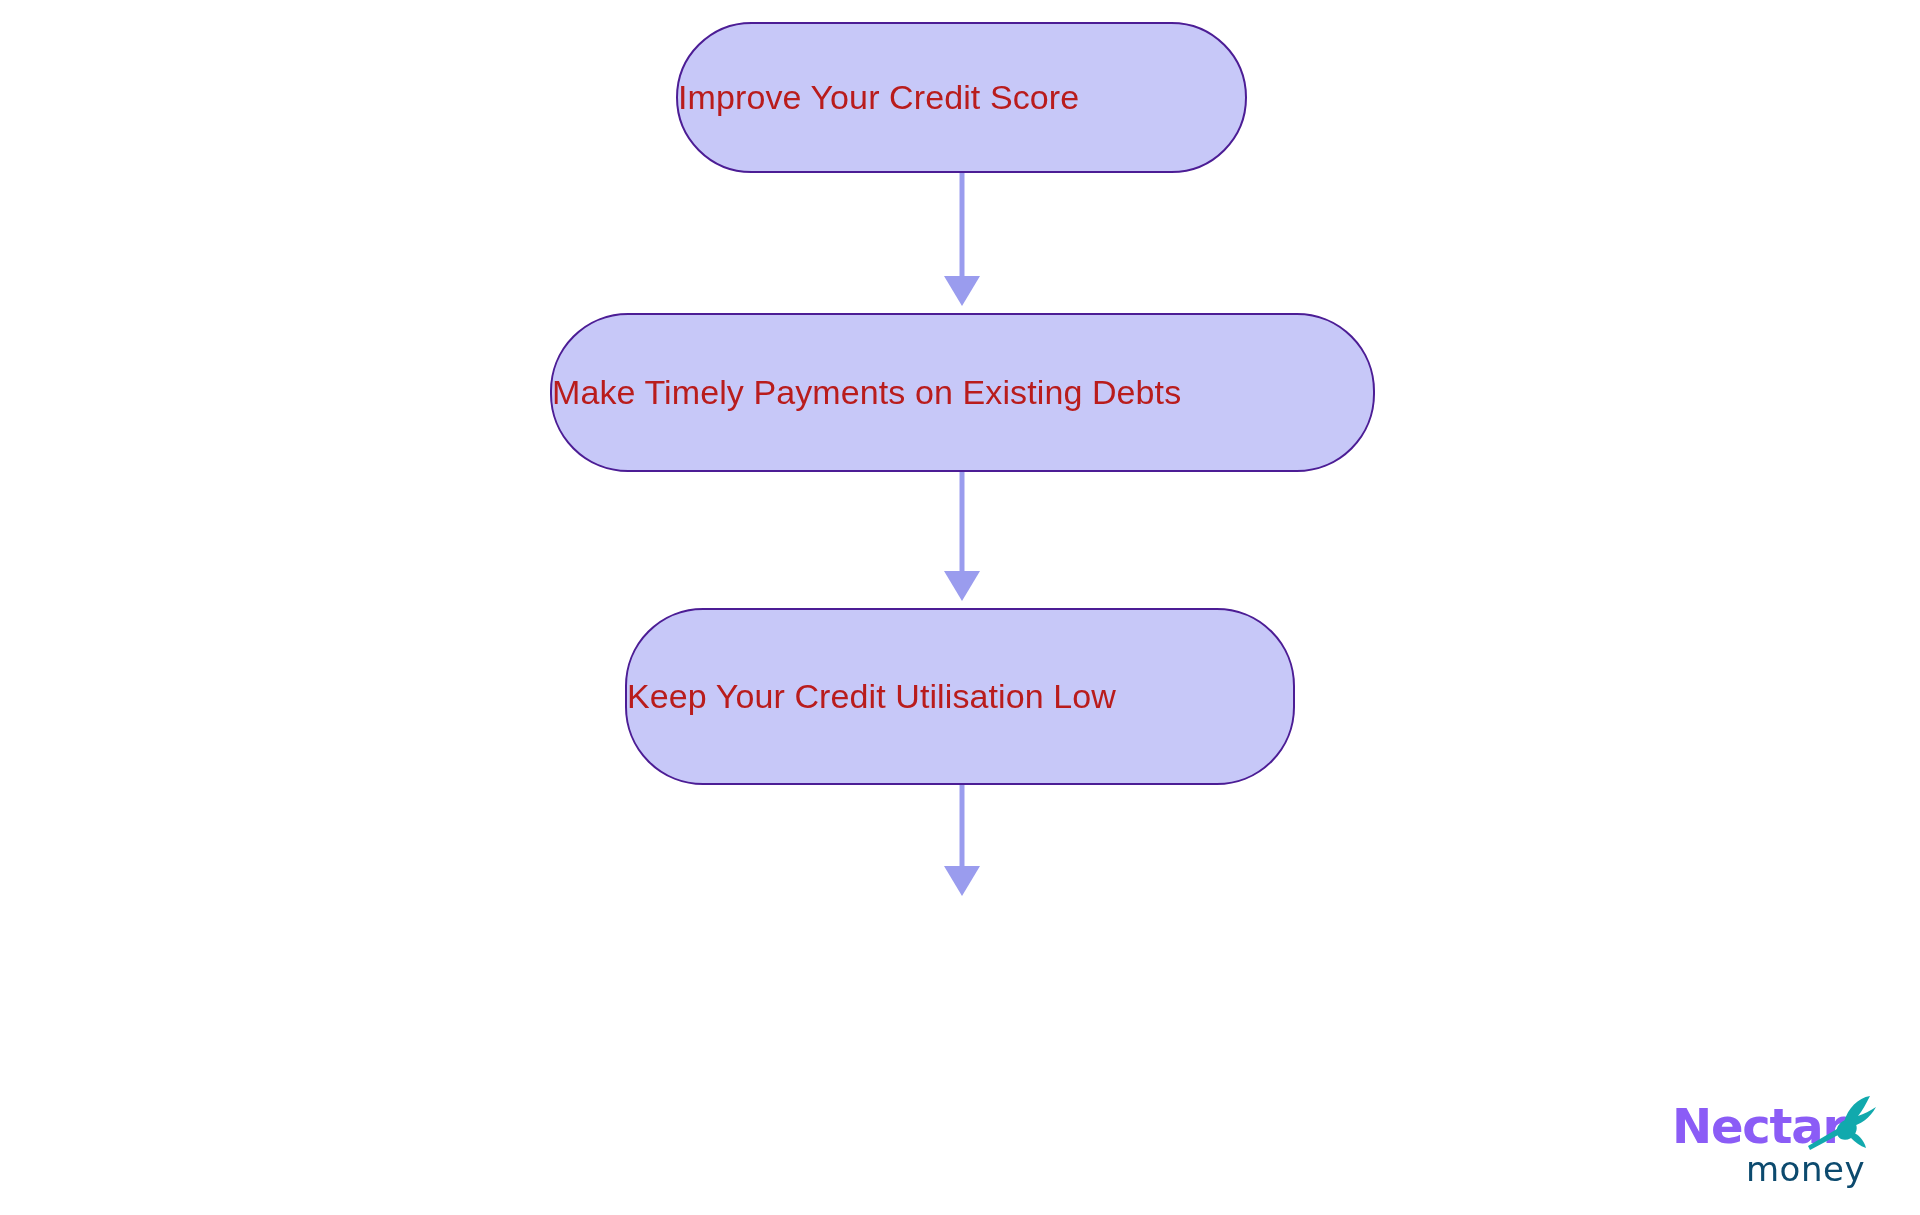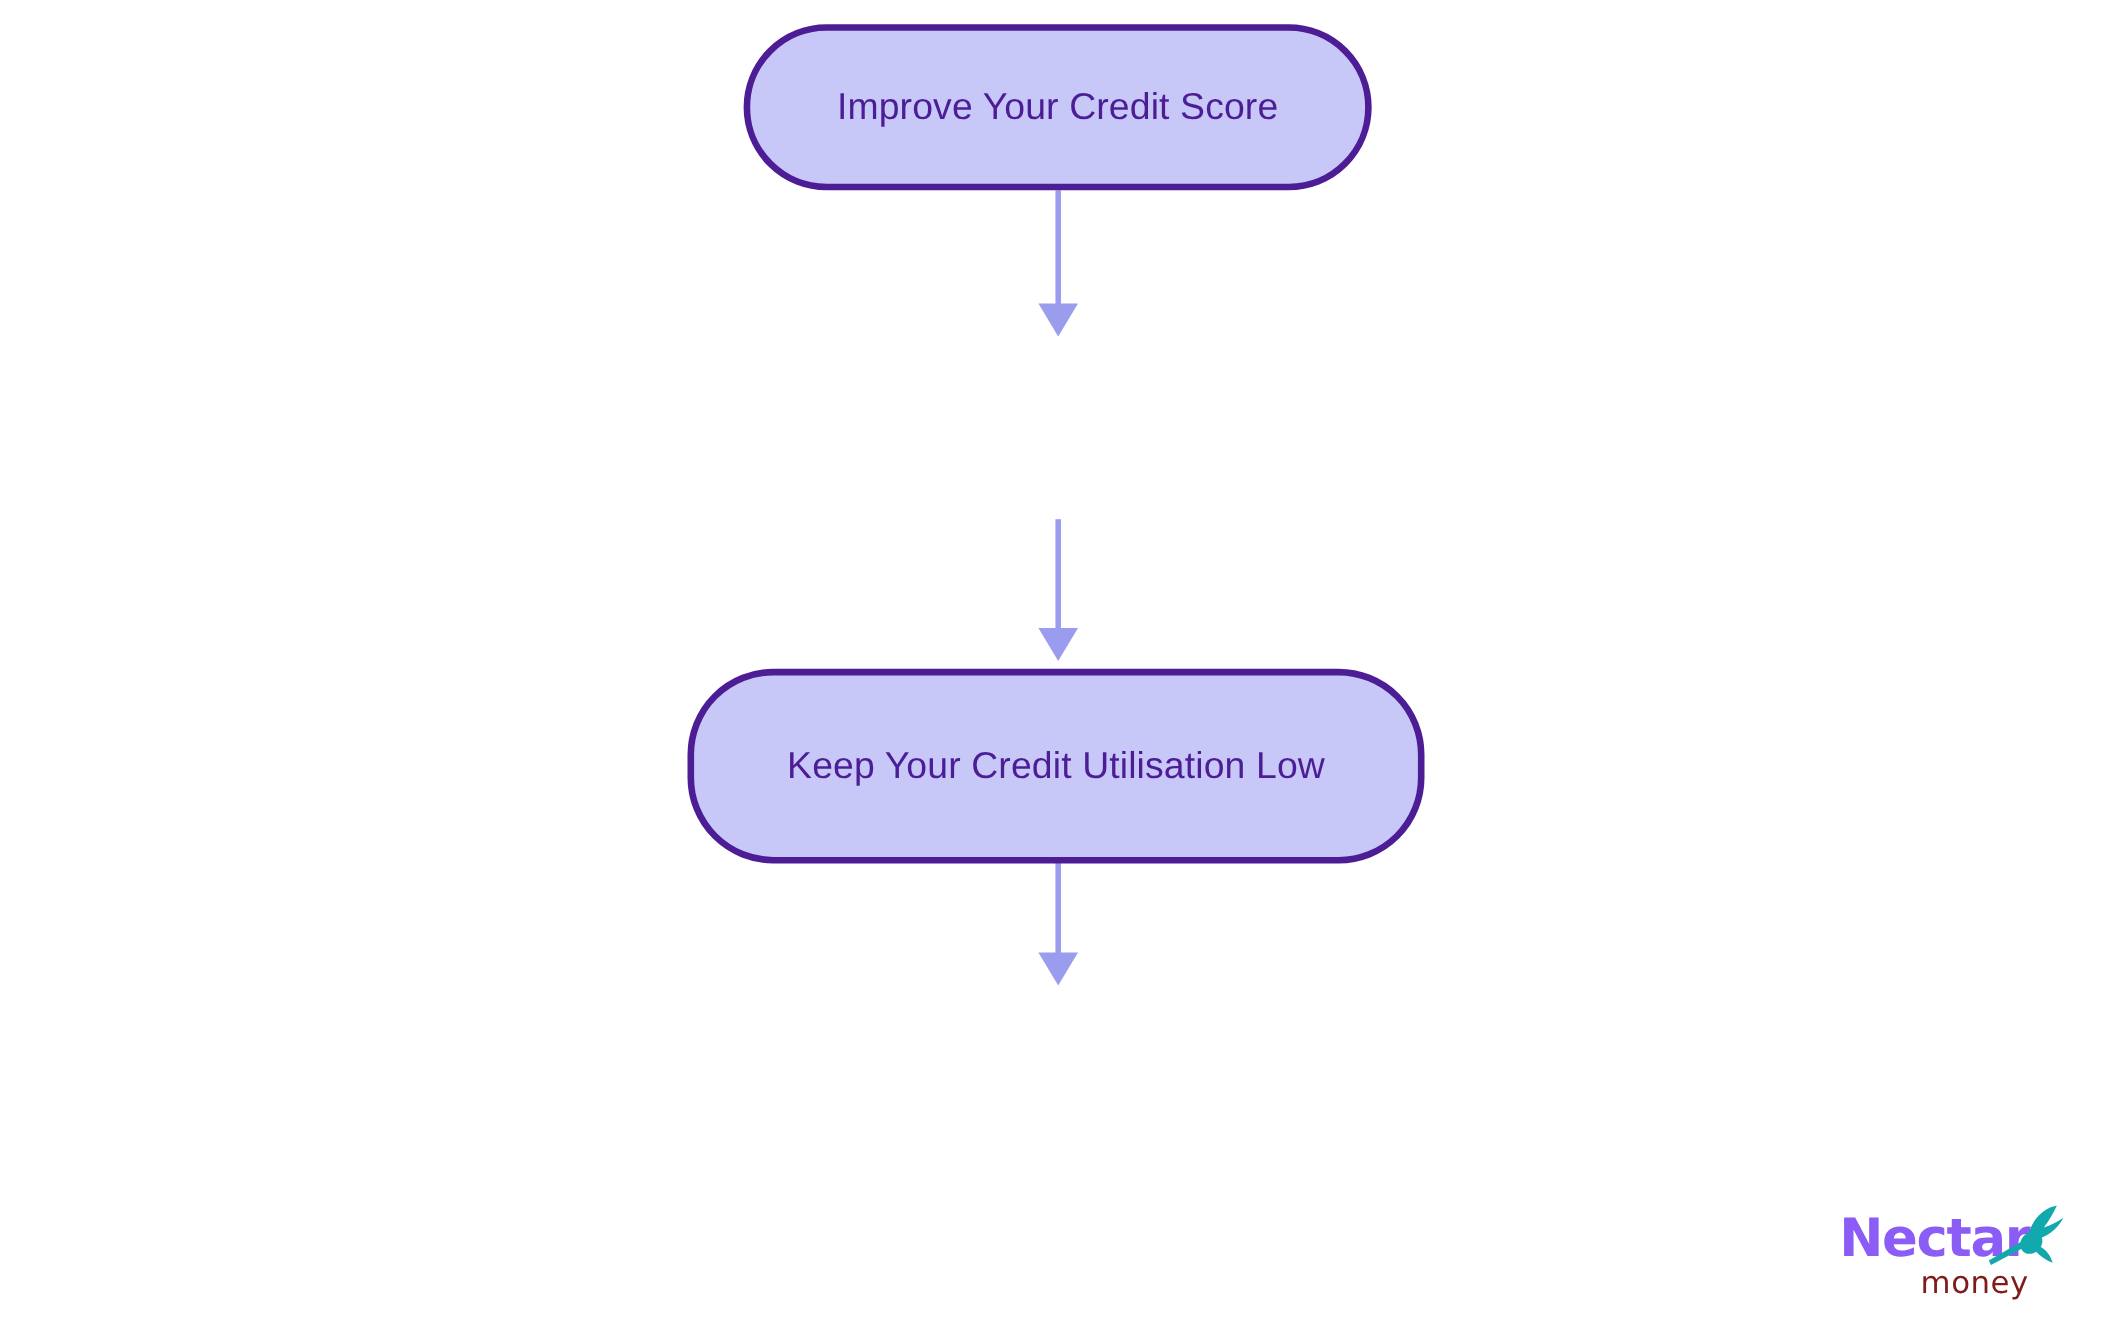--- a/index.html
+++ b/index.html
@@ -20,27 +20,26 @@
     inset: 0;
     width: 1920px;
     height: 1215px;
   }
 
   
   .node {
     position: absolute;
     box-sizing: border-box;
     background: #c7c8f8;
-    border: 6px solid #4c1d95;
+    border: 2px solid #4c1d95;
     border-radius: 78px;
     display: flex;
     align-items: center;
-    justify-content: center;
     text-align: center;
-    color: #4c1d95;
+    color: #b91c1c;
     font-family: "Liberation Sans", sans-serif;
     font-weight: 400;
     letter-spacing: 0.1px;
     line-height: 1.15;
     white-space: nowrap;
     user-select: none;
   }
 
   #node-1 { left: 676px; top: 22px;  width: 571px;  height: 151px; font-size: 34px; }
   #node-2 { left: 550px; top: 313px; width: 825px;  height: 159px; font-size: 34px; }
@@ -76,23 +75,23 @@
     letter-spacing: -1.2px;
     color: #8b5cf6;
     line-height: 1;
   }
   #brand-subword {
     position: absolute;
     left: 74px;
     top: 52px;
     font-family: "DejaVu Sans", sans-serif;
     font-weight: 400;
-    font-size: 28px;
+    font-size: 34px;
     letter-spacing: 0.5px;
-    color: #7f1d1d;
+    color: #0c4a6e;
     line-height: 1;
   }
   #hummingbird-icon {
     position: absolute;
     left: 128px;
     top: -4px;
     width: 76px;
     height: 62px;
   }
 </style>
@@ -116,20 +115,23 @@
     <g>
       <line x1="962" y1="765" x2="962" y2="868" stroke="#9a9cee" stroke-width="5"></line>
       <polygon points="944,866 980,866 962,896" fill="#9a9cee"></polygon>
     </g>
   </svg>
 
   <div class="node" id="node-1">
     <span>Improve Your Credit Score</span>
   </div>
 
+  <div class="node" id="node-2">
+    <span>Make Timely Payments on Existing Debts</span>
+  </div>
 
   <div class="node" id="node-3">
     <span>Keep Your Credit Utilisation Low</span>
   </div>
 
 
   <div id="brand-logo">
     <div id="brand-wordmark">Nectar</div>
     <svg id="hummingbird-icon" viewBox="0 0 76 62" aria-hidden="true">
 

